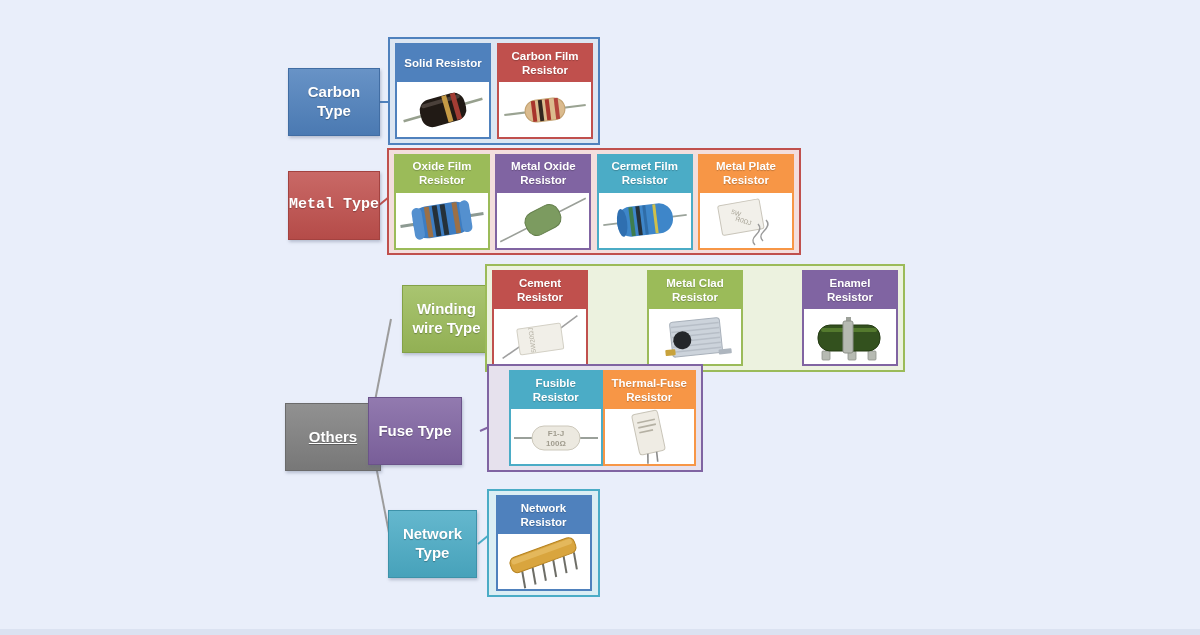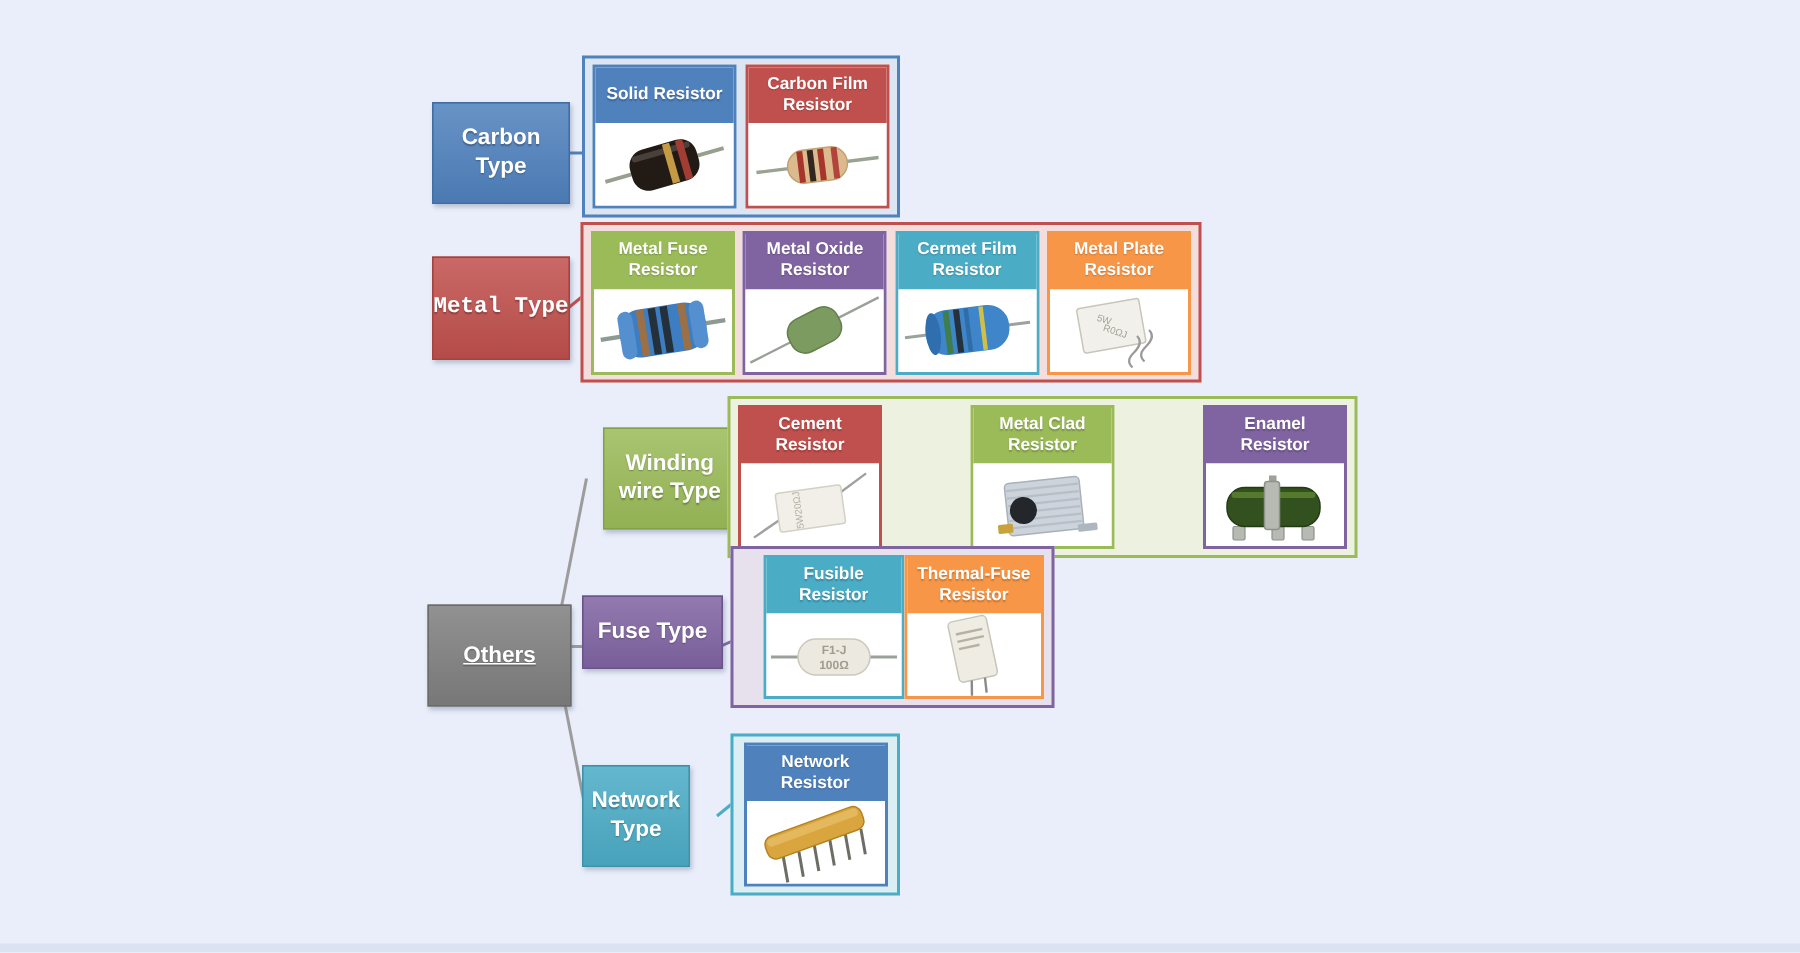--- a/index.html
+++ b/index.html
@@ -9,22 +9,22 @@
 
   
   .tb{position:absolute;display:flex;align-items:center;justify-content:center;text-align:center;
       color:#fff;font-weight:bold;font-size:15px;line-height:1.25;box-sizing:border-box;
       background-image:linear-gradient(rgba(255,255,255,.14),rgba(0,0,0,.06));
       box-shadow:1px 2px 3px rgba(90,100,130,.35);text-shadow:0 1px 1px rgba(0,0,0,.28);}
   .tb-carbon {left:288px;top:68px; width:92px;height:68px;background-color:#4f81bd;border:1px solid #416da3;}
   .tb-metal  {left:288px;top:171px;width:92px;height:69px;background-color:#c0504d;border:1px solid #a34240;font-family:Liberation Mono, monospace;}
   .tb-winding{left:390px;top:285px;width:89px;height:68px;background-color:#9bbb59;border:1px solid #83a147;margin-left:12px;}
   .tb-others {left:285px;top:403px;width:96px;height:68px;background-color:#7f7f7f;border:1px solid #6b6b6b;text-decoration:underline;}
-  .tb-fuse   {left:388px;top:397px;width:94px;height:49px;background-color:#8064a2;border:1px solid #6b538a;}
-  .tb-network{left:388px;top:510px;width:72px;height:68px;background-color:#4bacc6;border:1px solid #3d92a9;}
+  .tb-fuse   {left:368px;top:397px;width:94px;height:68px;background-color:#8064a2;border:1px solid #6b538a;}
+  .tb-network{left:388px;top:510px;width:89px;height:68px;background-color:#4bacc6;border:1px solid #3d92a9;}
 
   
   .grp{position:absolute;box-sizing:border-box;border:2px solid;display:flex;
        justify-content:space-between;align-items:center;padding:0 5px;}
   .grp-carbon {left:388px;top:37px; width:212px;height:108px;border-color:#4f81bd;background:#dce6f2;}
   .grp-metal  {left:387px;top:148px;width:414px;height:107px;border-color:#c0504d;background:#f3dedd;}
   .grp-winding{left:485px;top:264px;width:420px;height:108px;border-color:#9bbb59;background:#ecf2df;}
   .grp-fuse   {left:487px;top:364px;width:216px;height:108px;border-color:#8064a2;background:#e6e1ed;padding-left:20px;}
   .grp-network{left:487px;top:489px;width:113px;height:108px;border-color:#4bacc6;background:#dbeef4;justify-content:center;}
 
@@ -105,21 +105,21 @@
             <rect x="45" y="17.5" width="4" height="21" fill="#a8352c"></rect>
             <rect x="54" y="17.5" width="4" height="21" fill="#b2443c"></rect>
           </g>
         </svg>
       </div>
     </div>
   </div>
 
   <div class="grp grp-metal">
     <div class="card ac-green">
-      <div class="card-head">Metal Fuse Resistor</div>
+      <div class="card-head">Oxide Film Resistor</div>
       <div class="card-body">
         <svg width="88" height="56" viewBox="0 0 88 56">
           <g transform="rotate(-9 44 28)">
             <line x1="2" y1="28" x2="86" y2="28" stroke="#8d9a92" stroke-width="3"></line>
             <rect x="15" y="12" width="58" height="32" rx="14" fill="#3d7dc2"></rect>
             <rect x="15" y="12" width="10" height="32" rx="5" fill="#5490cf"></rect>
             <rect x="63" y="12" width="10" height="32" rx="5" fill="#5490cf"></rect>
             <rect x="28" y="12.5" width="5" height="31" fill="#9c7046"></rect>
             <rect x="36" y="12.5" width="5" height="31" fill="#25313a"></rect>
             <rect x="44" y="12.5" width="5" height="31" fill="#25313a"></rect>

